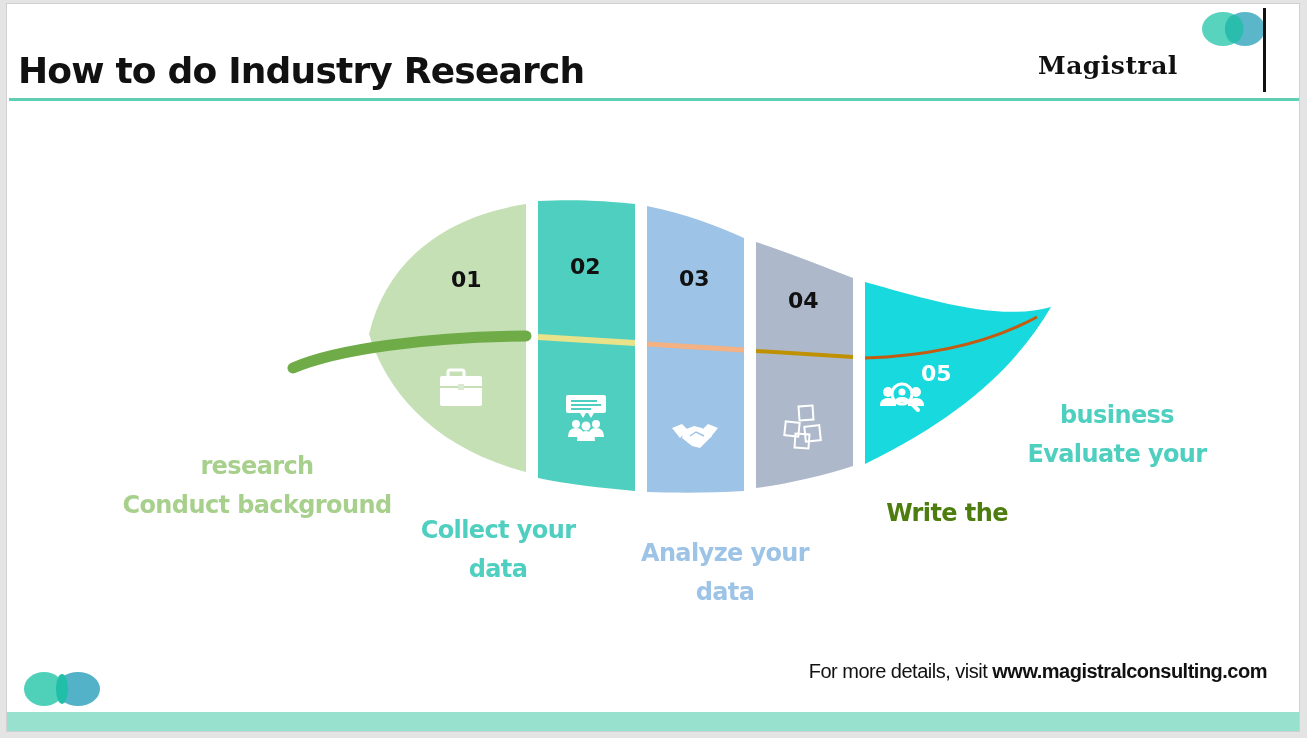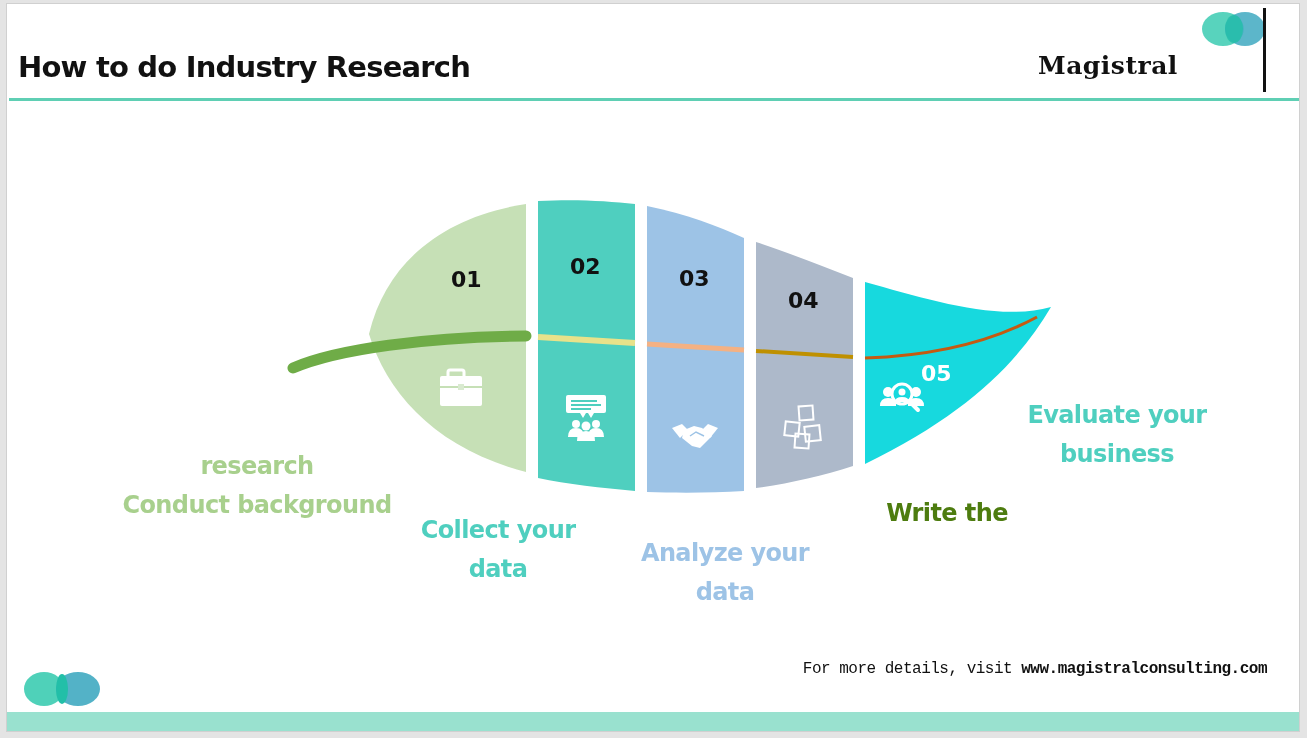--- a/index.html
+++ b/index.html
@@ -1,26 +1,26 @@
 <!DOCTYPE html>
 <html><head>
 <meta charset="utf-8">
 <style>
   html, body { margin:0; padding:0; }
   body { width:1307px; height:738px; background:#e4e4e4; position:relative; overflow:hidden; font-family:"Liberation Sans", "DejaVu Sans", sans-serif; }
   .slide { position:absolute; left:6px; top:3px; width:1294px; height:729px; background:#ffffff; border:1px solid #d0d0d0; box-sizing:border-box; overflow:hidden; }
-  .title { position:absolute; left:11px; top:46px; font-family:"DejaVu Sans", sans-serif; font-weight:bold; font-size:29px; letter-spacing:-0.8px; color:#111; white-space:nowrap; }
+  .title { position:absolute; left:11px; top:46px; font-family:"DejaVu Sans", sans-serif; font-weight:bold; font-size:36px; letter-spacing:-0.8px; color:#111; white-space:nowrap; }
   .title-rule { position:absolute; left:2px; top:94px; width:1292px; height:3px; background:#5fcfb4; }
   .logo { position:absolute; left:1027px; top:5px; width:250px; height:88px; }
   .logo-text { position:absolute; left:4px; top:42px; font-family:"DejaVu Serif", serif; font-weight:bold; font-size:25px; color:#111; letter-spacing:0.5px; }
   .logo-bar { position:absolute; left:1256px; top:4px; width:3px; height:84px; background:#111; }
   .diagram { position:absolute; left:0; top:0; width:1294px; height:729px; }
   .step-num { position:absolute; font-family:"DejaVu Sans", sans-serif; font-weight:bold; font-size:22px; color:#111; }
   .step-label { position:absolute; font-family:"DejaVu Sans", sans-serif; font-weight:bold; font-size:24px; text-align:center; line-height:39px; letter-spacing:-0.6px; }
-  .footer-text { position:absolute; right:32px; top:656px; font-family:Liberation Mono, monospace; font-size:16px; color:#111; letter-spacing:-0.5px; white-space:nowrap; }
+  .footer-text { position:absolute; right:32px; top:656px; font-family:Liberation Sans, sans-serif; font-size:20px; color:#111; letter-spacing:-0.5px; white-space:nowrap; }
   .footer-text b { font-weight:bold; }
   .footer-band { position:absolute; left:0; top:708px; width:1294px; height:21px; background:#99e1cf; }
   .footer-logo { position:absolute; left:16px; top:667px; width:80px; height:36px; }
 </style>
 </head>
 <body>
 
 <div class="slide">
 
   <div class="title">How to do Industry Research</div>
@@ -113,22 +113,22 @@
     <div>data</div>
   </div>
   <div class="step-label" style="left:618px; top:530px; width:200px; color:#9dc3e6;">
     <div>Analyze your</div>
     <div>data</div>
   </div>
   <div class="step-label" style="left:840px; top:490px; width:200px; color:#4d7c0f;">
     <div>Write the</div>
   </div>
   <div class="step-label" style="left:1000px; top:392px; width:220px; color:#4fcfbf;">
+    <div>business</div>
     <div>Evaluate your</div>
-    <div>business</div>
   </div>
 
   <svg class="footer-logo" viewBox="0 0 80 36">
     <ellipse cx="21" cy="18" rx="20" ry="17" fill="#4fd1b9"></ellipse>
     <ellipse cx="55" cy="18" rx="22" ry="17" fill="#4aaec4" opacity="0.95"></ellipse>
     <ellipse cx="39" cy="18" rx="6" ry="15" fill="#22bfa8"></ellipse>
   </svg>
   <div class="footer-text">
     <span>For more details, visit </span><b>www.magistralconsulting.com</b>
   </div>

